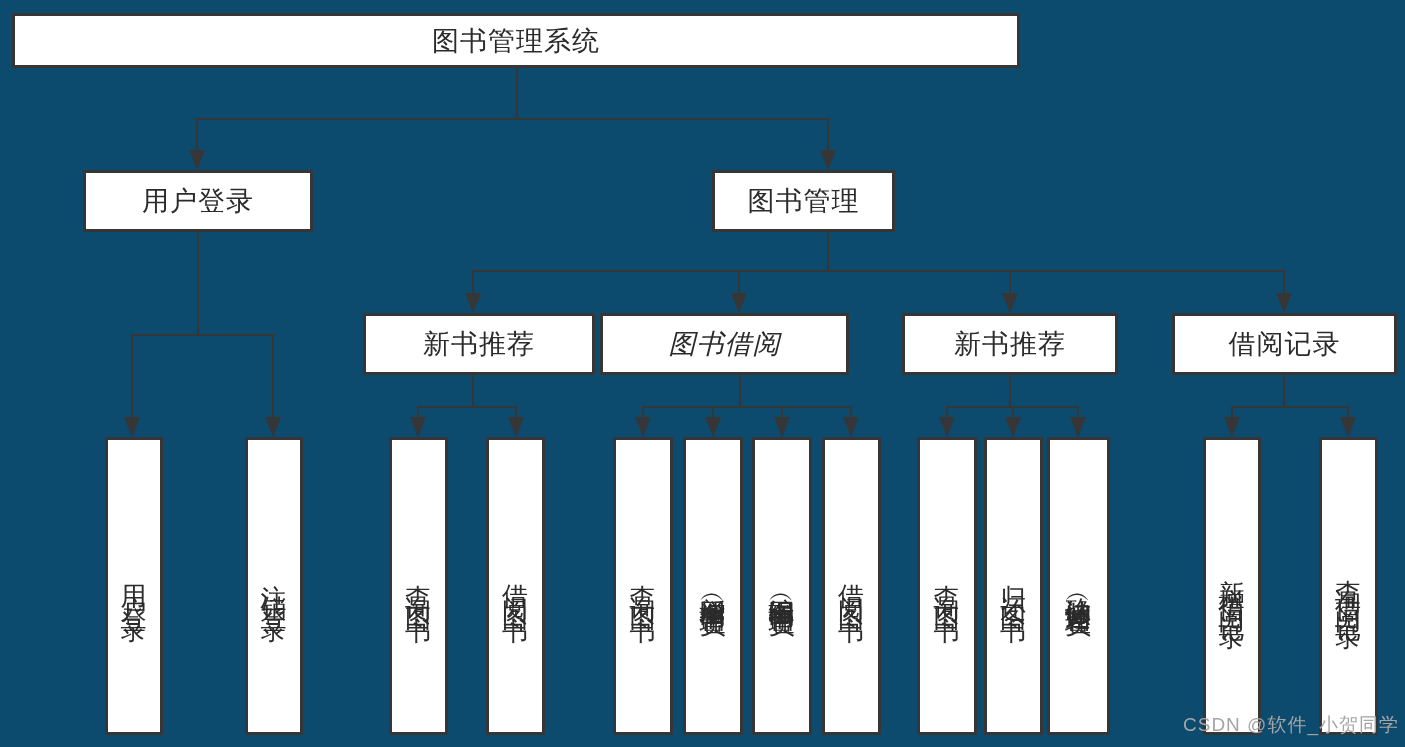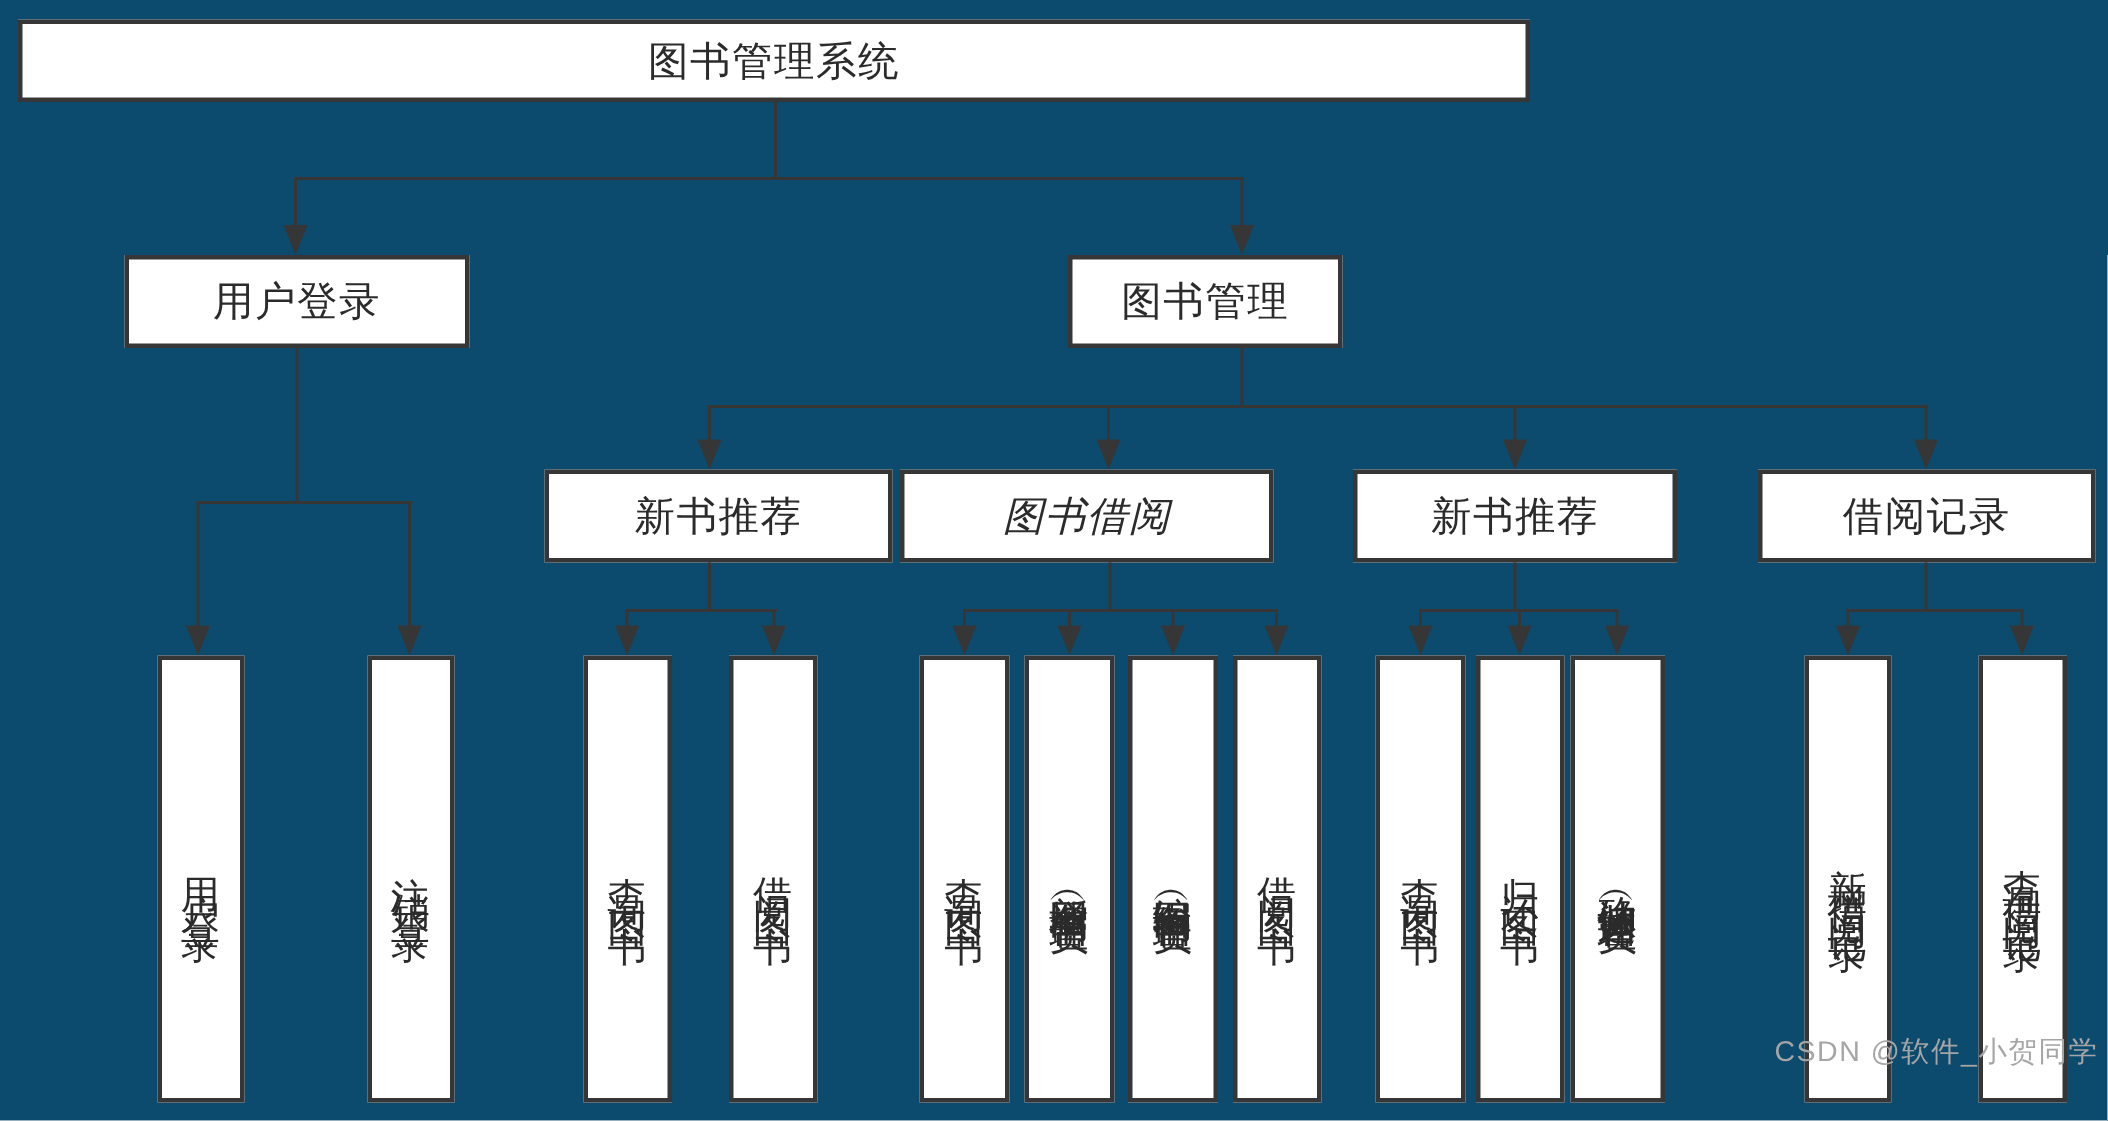--- a/index.html
+++ b/index.html
@@ -47,21 +47,21 @@
   .arrow::before{
     content:"";position:absolute;left:7px;top:0;width:2px;
     height:calc(100% - 16px);background:#363636;
   }
   .arrow::after{
     content:"";position:absolute;left:0;bottom:0;width:0;height:0;
     border-left:8px solid transparent;border-right:8px solid transparent;
     border-top:20px solid #363636;
   }
   .watermark{
-    position:absolute;left:1183px;top:688px;
+    position:absolute;left:1183px;top:712px;
     font-size:19px;color:#a5a5a5;letter-spacing:1px;white-space:nowrap;
   }
 </style>
 </head>
 <body>
 
 <div class="canvas">
 
   <div class="node" style="left:12px;top:13px;width:1008px;height:55px;">
     <span class="lbl">图书管理系统</span>

